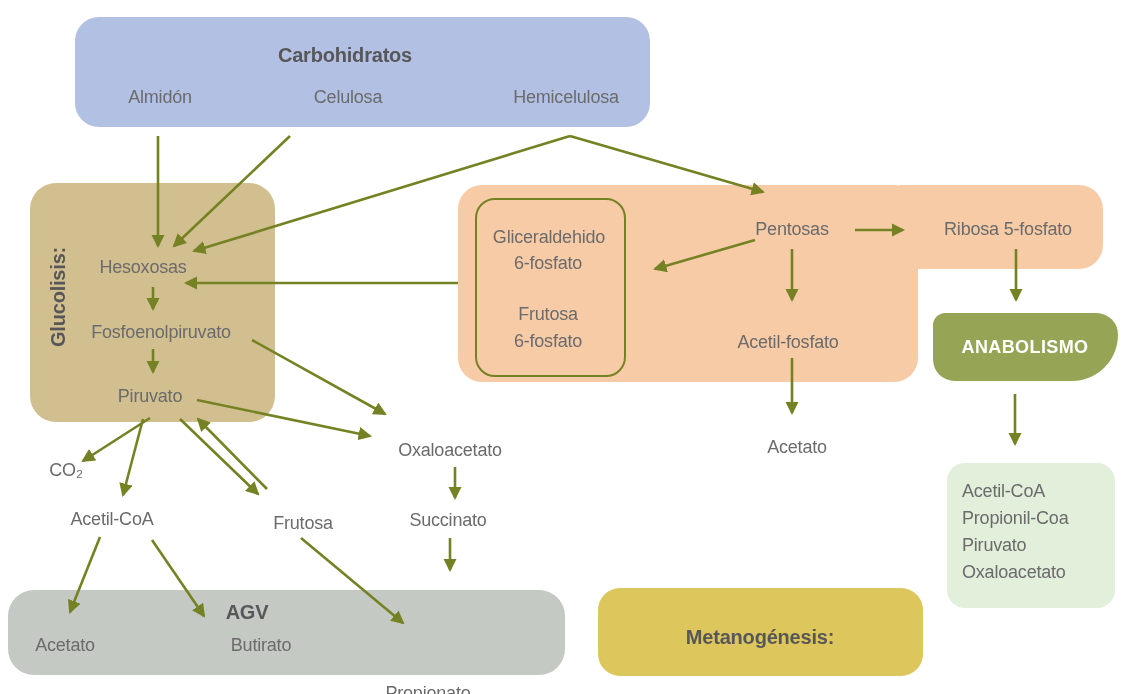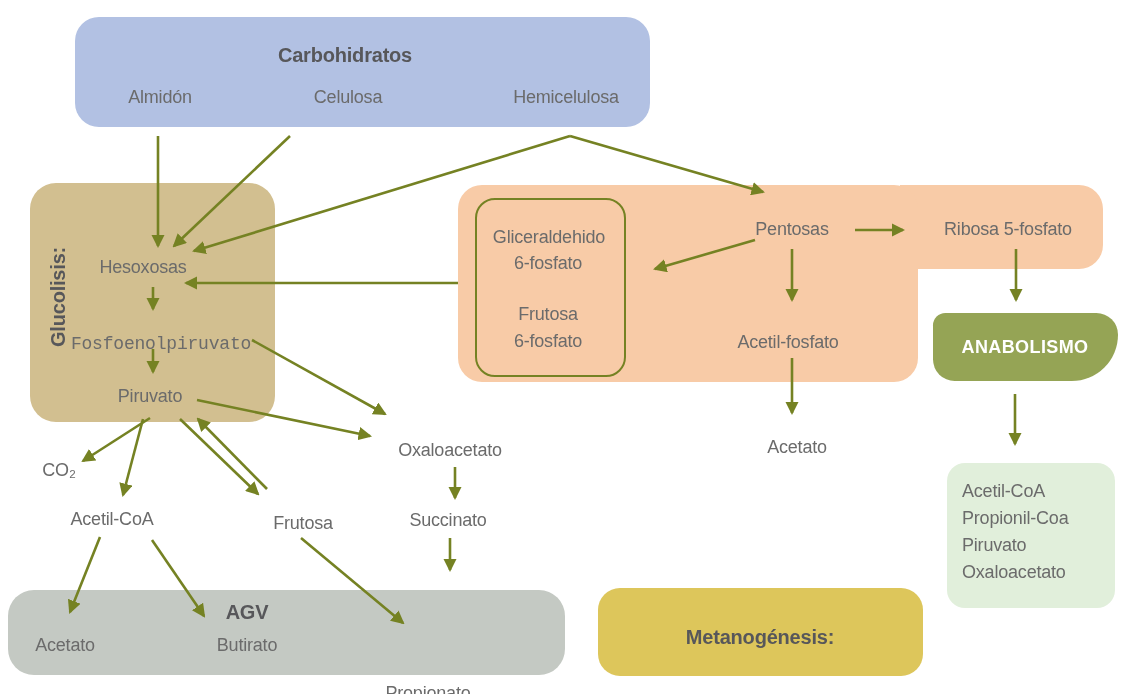--- a/index.html
+++ b/index.html
@@ -82,46 +82,46 @@
     </g>
   </svg>
 
   <div class="lbl b t20" style="left:345px; top:55px;">Carbohidratos</div>
   <div class="lbl" style="left:160px; top:97px;">Almidón</div>
   <div class="lbl" style="left:348px; top:97px;">Celulosa</div>
   <div class="lbl" style="left:566px; top:97px;">Hemicelulosa</div>
 
   <div class="lbl b t20 vert" style="left:58px; top:297px;">Glucolisis:</div>
   <div class="lbl" style="left:143px; top:267px;">Hesoxosas</div>
-  <div class="lbl" style="left:161px; top:344px;font-family:Liberation Mono, monospace;">Fosfoenolpiruvato</div>
+  <div class="lbl" style="left:161px; top:332px;">Fosfoenolpiruvato</div>
   <div class="lbl" style="left:150px; top:396px;">Piruvato</div>
 
   <div class="lbl" style="left:549px; top:237px;">Gliceraldehido</div>
   <div class="lbl" style="left:548px; top:263px;">6-fosfato</div>
   <div class="lbl" style="left:548px; top:314px;">Frutosa</div>
   <div class="lbl" style="left:548px; top:341px;">6-fosfato</div>
   <div class="lbl" style="left:792px; top:229px;">Pentosas</div>
   <div class="lbl" style="left:1008px; top:229px;">Ribosa 5-fosfato</div>
   <div class="lbl" style="left:788px; top:342px;text-align:center;">Acetil-fosfato</div>
   <div class="lbl" style="left:797px; top:447px;">Acetato</div>
 
   <div class="lbl white-b" style="left:1025px; top:347px;">ANABOLISMO</div>
   <div class="list" style="left:962px; top:478px;">
     <div>Acetil-CoA</div>
     <div>Propionil-Coa</div>
     <div>Piruvato</div>
     <div>Oxaloacetato</div>
   </div>
 
-  <div class="lbl" style="left:59px; top:470px;">CO₂</div>
+  <div class="lbl" style="left:66px; top:470px;">CO₂</div>
   <div class="lbl" style="left:112px; top:519px;">Acetil-CoA</div>
   <div class="lbl" style="left:303px; top:523px;">Frutosa</div>
   <div class="lbl" style="left:450px; top:450px;">Oxaloacetato</div>
   <div class="lbl" style="left:448px; top:520px;">Succinato</div>
 
   <div class="lbl b t20" style="left:247px; top:612px;">AGV</div>
   <div class="lbl" style="left:65px; top:645px;">Acetato</div>
-  <div class="lbl" style="left:247px; top:645px;text-align:center;">Butirato</div>
+  <div class="lbl" style="left:261px; top:645px;text-align:center;">Butirato</div>
   <div class="lbl" style="left:428px; top:645px;margin-top:48px;">Propionato</div>
 
   <div class="lbl b t20" style="left:760px; top:617px;margin-top:20px;">Metanogénesis:</div>
 
 </div>
 
 </body></html>

